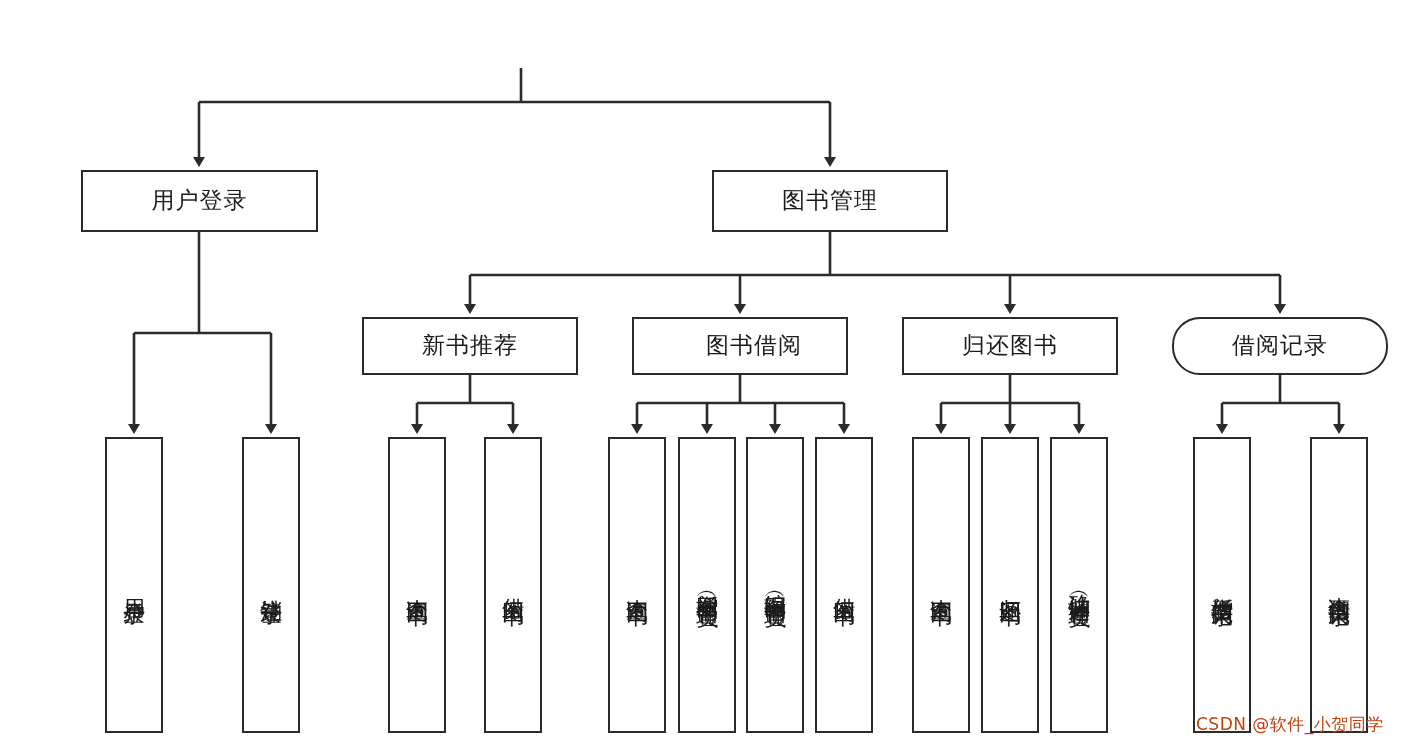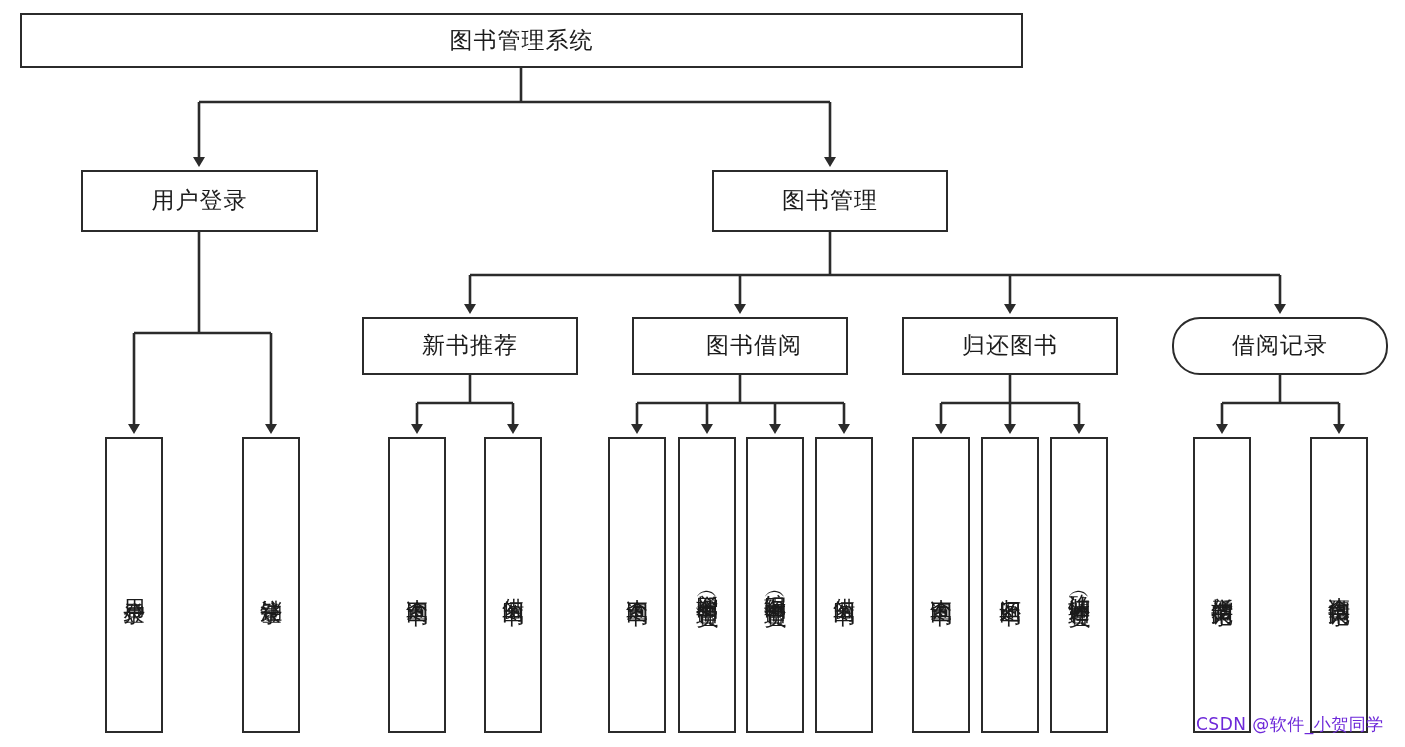--- a/index.html
+++ b/index.html
@@ -51,21 +51,21 @@
     position: absolute;
     left: 0;
     top: 0;
     width: 1405px;
     height: 747px;
     pointer-events: none;
   }
   .watermark {
     position: absolute;
     font-size: 17px;
-    color: #6d28d9;
+    color: #c2410c;
     white-space: nowrap;
     letter-spacing: 0.5px;
   }
 </style>
 </head>
 <body>
 
 <div id="canvas">
 
   <svg id="edges" viewBox="0 0 1405 747" xmlns="http://www.w3.org/2000/svg">
@@ -111,23 +111,20 @@
       <path d="M1010,403 L1010,425" marker-end="url(#arrow)"></path>
       <path d="M1079,403 L1079,425" marker-end="url(#arrow)"></path>
 
       <path d="M1280,375 L1280,403"></path>
       <path d="M1222,403 L1339,403"></path>
       <path d="M1222,403 L1222,425" marker-end="url(#arrow)"></path>
       <path d="M1339,403 L1339,425" marker-end="url(#arrow)"></path>
     </g>
   </svg>
 
-  <div class="node horiz" style="left:20px; top:13px; width:1003px; height:55px;">
-    <span>图书管理系统</span>
-  </div>
 
   <div class="node horiz" style="left:81px; top:170px; width:237px; height:62px;">
     <span>用户登录</span>
   </div>
   <div class="node horiz" style="left:362px; top:317px; width:216px; height:58px;">
     <span>新书推荐</span>
   </div>
 
   <div class="node horiz" style="left:712px; top:170px; width:236px; height:62px;">
     <span>图书管理</span>

